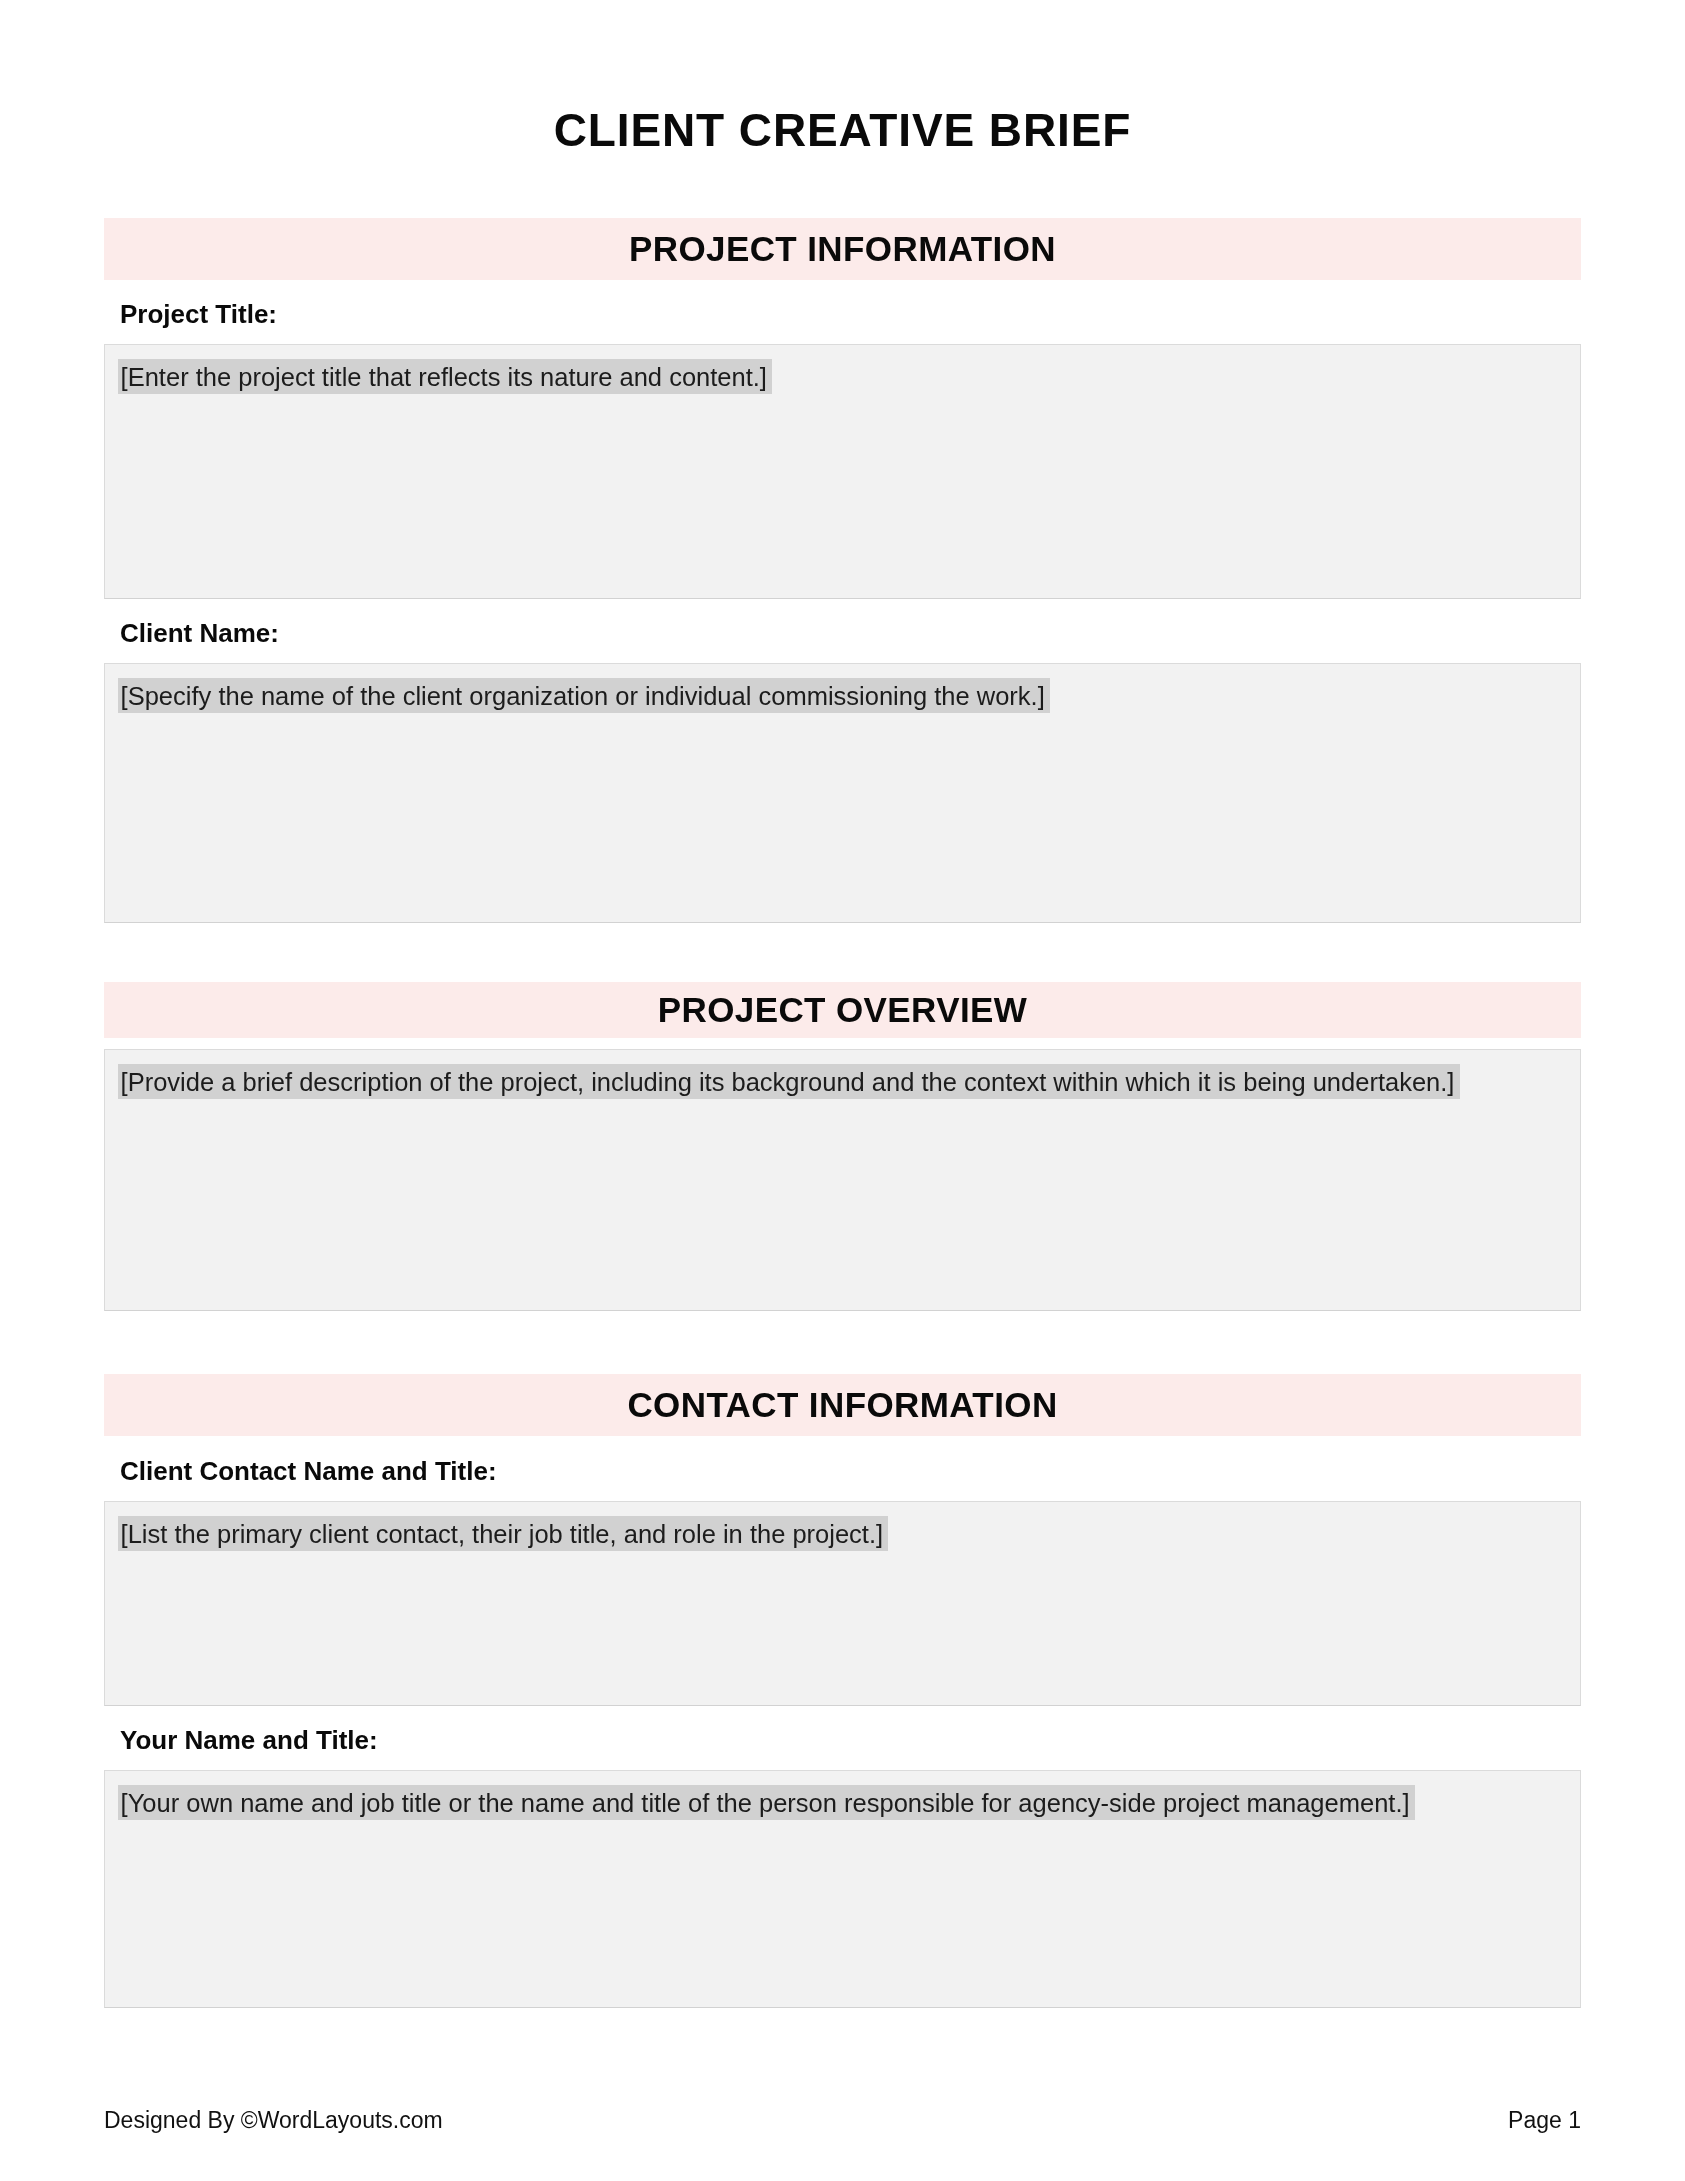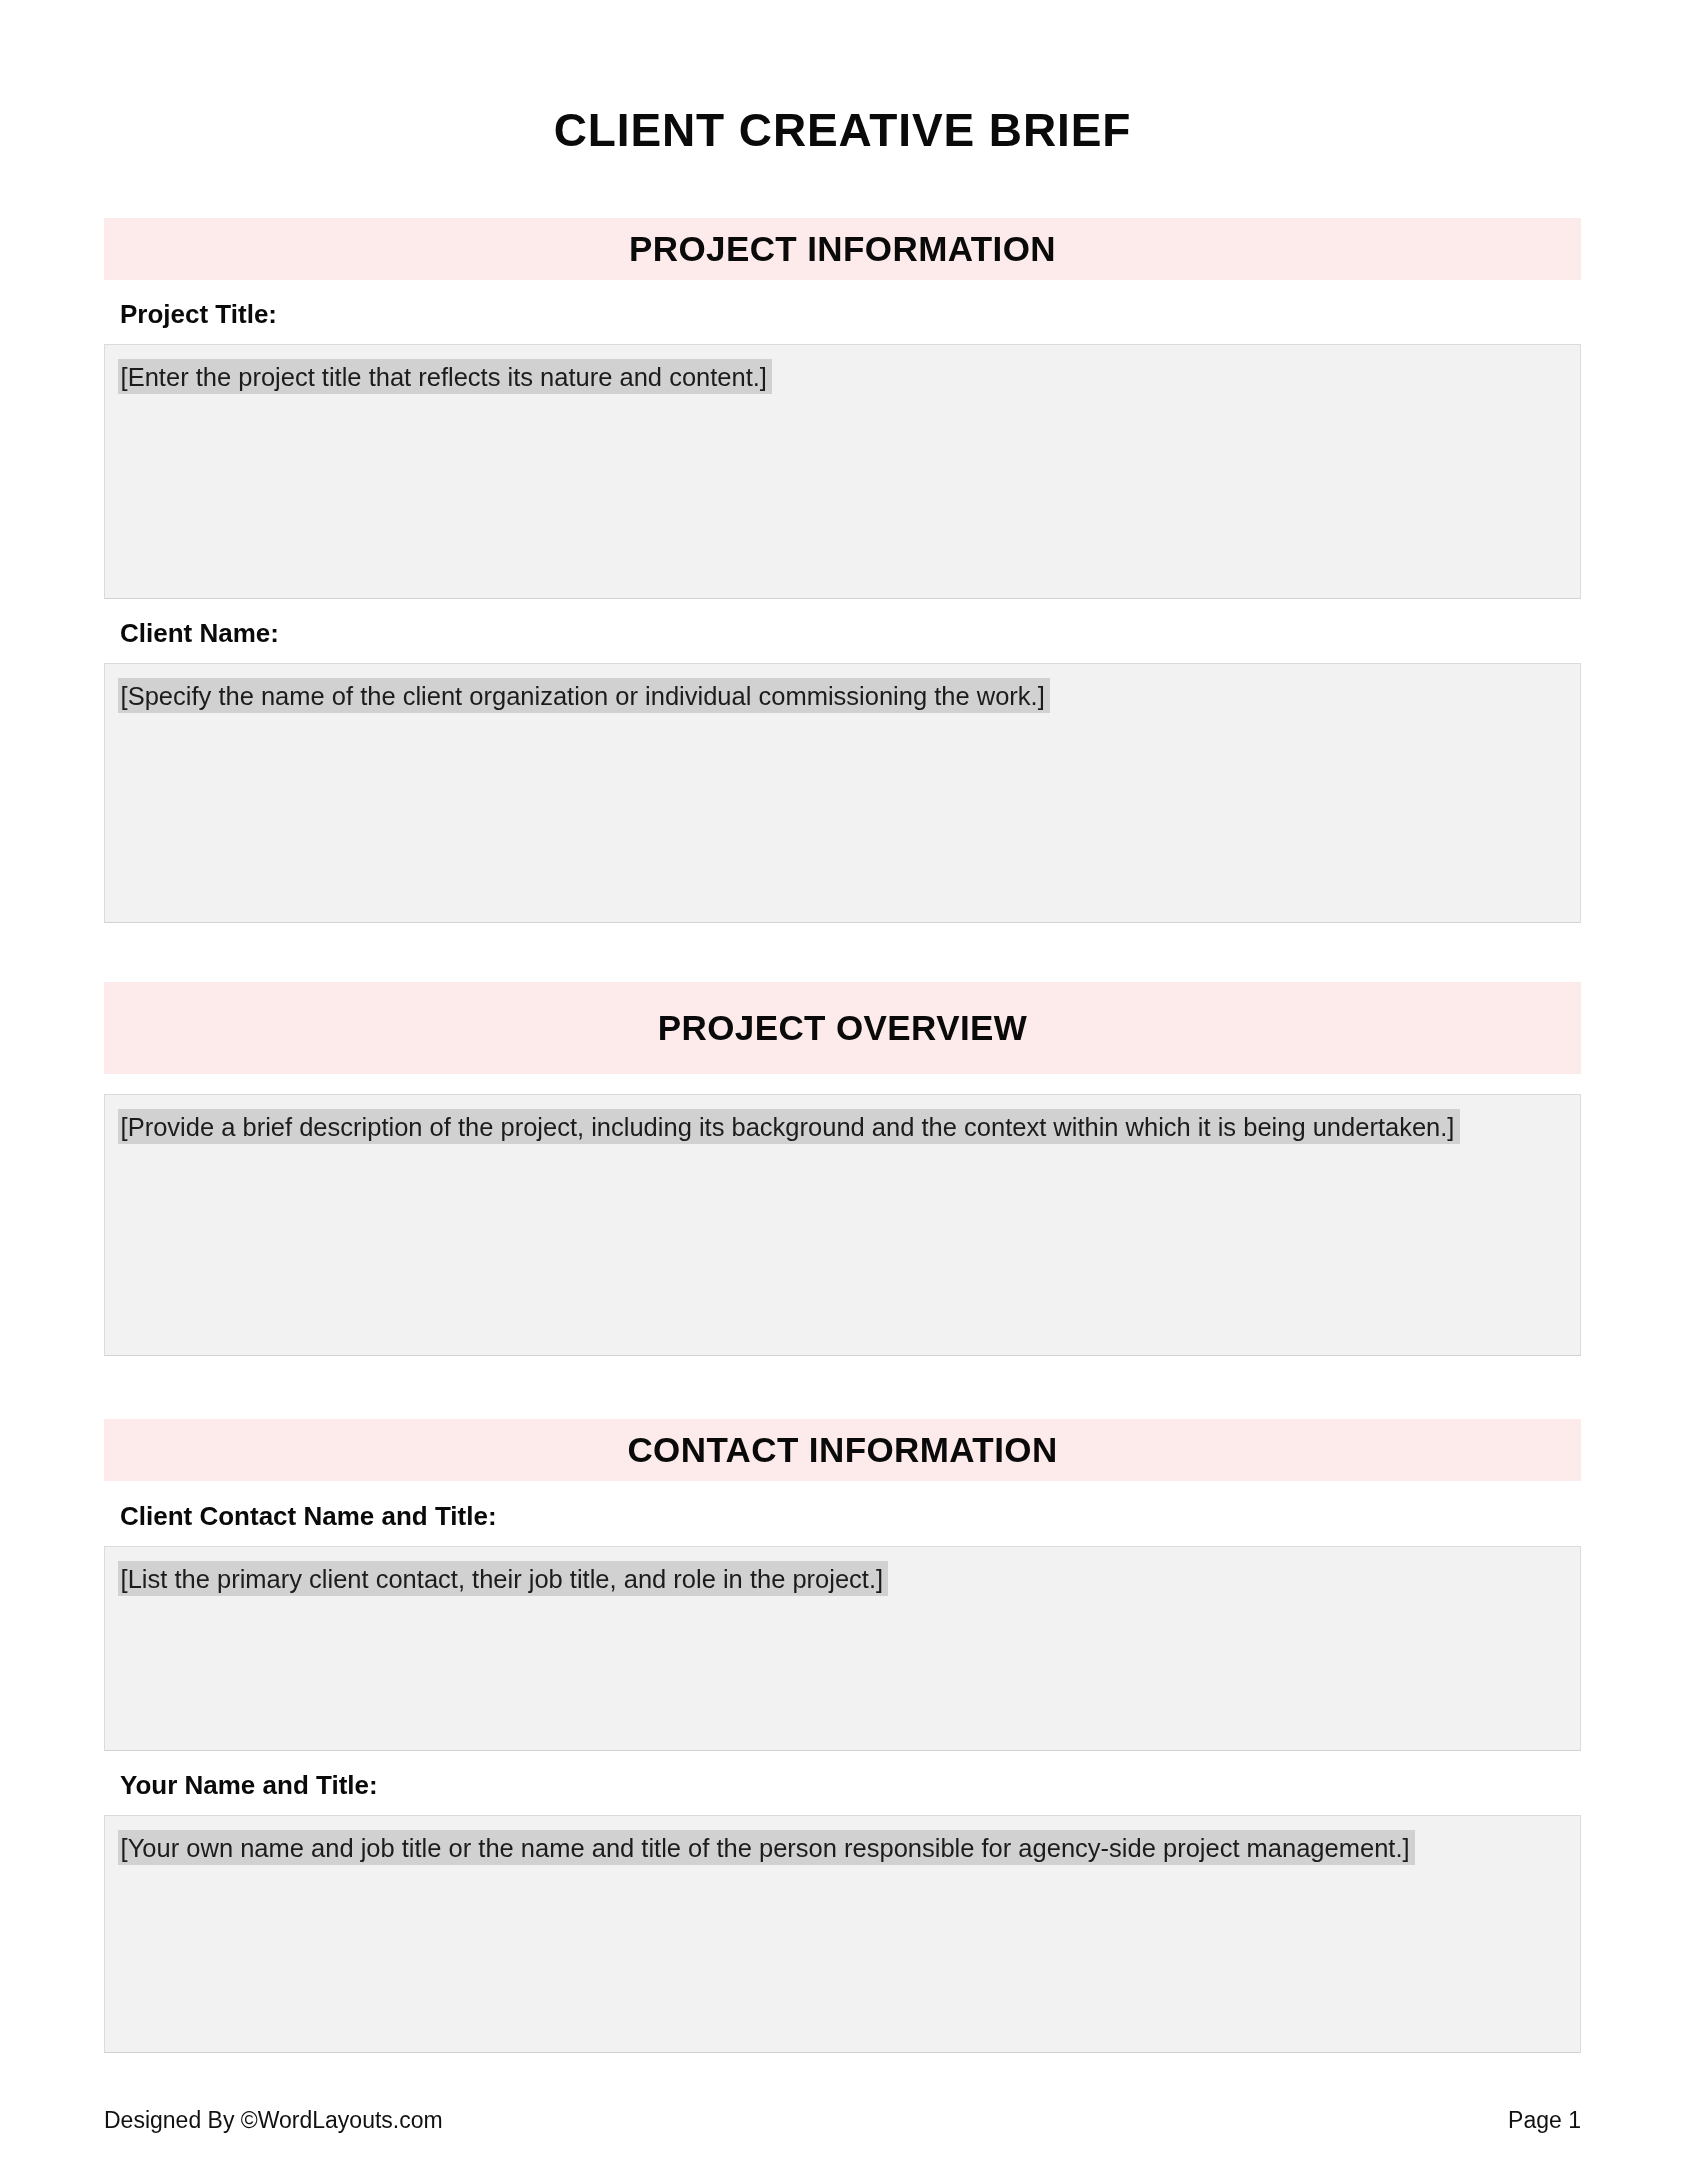--- a/index.html
+++ b/index.html
@@ -33,21 +33,21 @@
     background: #fcebea;
     display: flex;
     align-items: center;
     justify-content: center;
     font-size: 35px;
     font-weight: 700;
     letter-spacing: 0.4px;
     color: #0a0a0a;
   }
   .band-1 { margin-top: 61px; }
-  .band-2 { margin-top: 59px; height: 92px; }
+  .band-2 { margin-top: 59px; height: 56px; }
   .band-3 { margin-top: 63px; }
   .field-label {
     margin: 19.3px 0 0 16px;
     font-size: 26px;
     line-height: 31px;
     font-weight: 700;
     color: #0a0a0a;
   }
   .input-box {
     margin-top: 14px;
@@ -55,21 +55,21 @@
     border: 0.9px solid #dbdbdb;
     border-bottom: 1.8px solid #d2d2d2;
     padding: 11.4px 19.3px 0 13px;
     font-size: 25.5px;
     line-height: 41px;
     color: #1c1c1c;
     cursor: text;
   }
   .box-1 { height: 255px; }
   .box-2 { height: 260px; }
-  .box-3 { height: 262px; margin-top: 20px; }
+  .box-3 { height: 262px; margin-top: 11px; }
   .box-4 { height: 205px; }
   .box-5 { height: 238px; }
   .hl {
     background: #d1d1d1;
     padding: 3.5px 5.3px 3.5px 2.6px;
     -webkit-box-decoration-break: clone;
     box-decoration-break: clone;
   }
   .footer {
     position: absolute;

